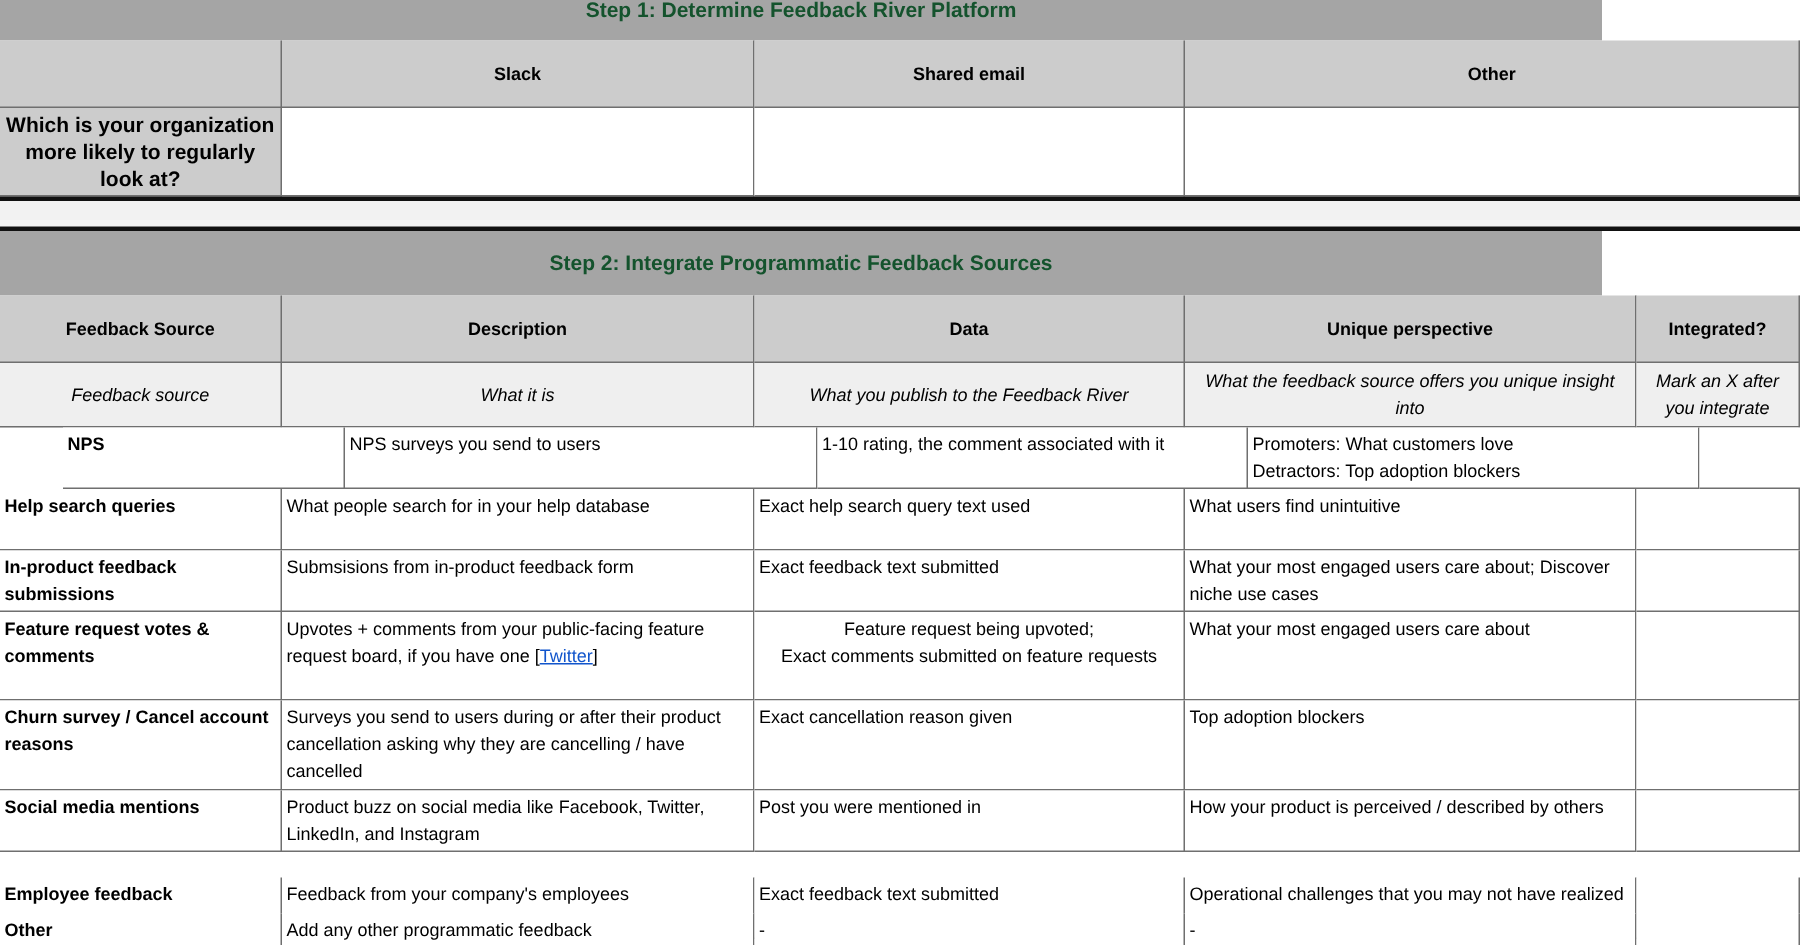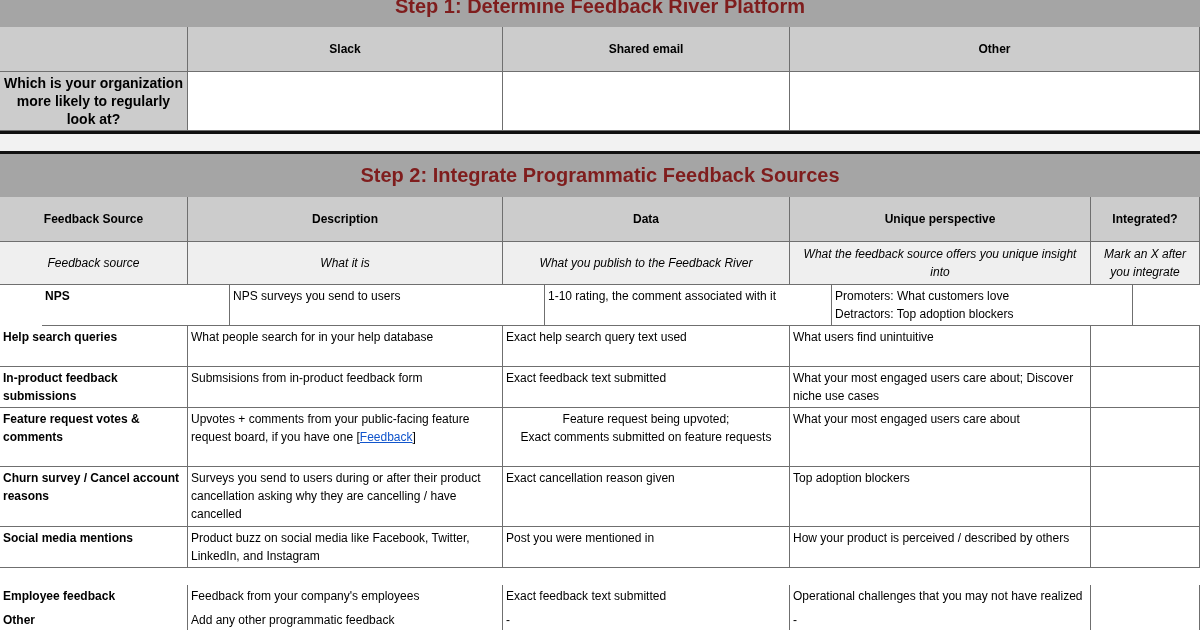--- a/index.html
+++ b/index.html
@@ -1,20 +1,20 @@
 <!DOCTYPE html>
 <html><head>
 <meta charset="utf-8">
 <style>
   html, body { margin: 0; padding: 0; }
   body { width: 1200px; height: 630px; overflow: hidden; background: #ffffff;
          font-family: "Liberation Sans", sans-serif; color: #000; }
   .sheet { position: relative; width: 1200px; height: 630px; }
-  .band { position: absolute; left: 0; width: 1200px; background: #a5a5a5; color: #7f1d1d;
-          font-weight: bold; font-size: 20px; text-align: center; }
+  .band { position: absolute; left: 0; width: 1068px; background: #a5a5a5; color: #14532d;
+          font-weight: bold; font-size: 14px; text-align: center; }
   .row { position: absolute; left: 0; width: 1200px; display: flex; }
   .cell { box-sizing: border-box; border-right: 1px solid #6f6f6f; border-bottom: 1px solid #6f6f6f;
           font-size: 12px; line-height: 18px; padding: 2px 3px; overflow: hidden; }
   .hdr .cell { background: #cccccc; font-weight: bold; text-align: center; display: flex;
                align-items: center; justify-content: center; }
   .sub .cell { background: #efefef; font-style: italic; text-align: center; display: flex;
                align-items: center; justify-content: center; }
   .data .cell { background: #fff; }
   .data .cell.src { font-weight: bold; }
   .c0 { width: 188px; } .c1 { width: 315px; } .c2 { width: 287px; } .c3 { width: 301px; } .c4 { width: 109px; }
@@ -94,21 +94,21 @@
     <div class="cell c1">Submsisions from in-product feedback form</div>
     <div class="cell c2">Exact feedback text submitted</div>
     <div class="cell c3">What your most engaged users care about; Discover niche use cases</div>
     <div class="cell c4"></div>
   </div>
 
   <div class="row data" style="top:408px;height:59px;">
     <div class="cell c0 src">Feature request votes &amp; comments</div>
     <div class="cell c1">
       <span>Upvotes + comments from your public-facing feature request board, if you have one</span>
-      [<a class="link">Feedback</a>]
+      [<a class="link">Twitter</a>]
     </div>
     <div class="cell c2" style="white-space:pre-line;text-align:center;">Feature request being upvoted;
 Exact comments submitted on feature requests</div>
     <div class="cell c3">What your most engaged users care about</div>
     <div class="cell c4"></div>
   </div>
 
   <div class="row data" style="top:467px;height:60px;">
     <div class="cell c0 src">Churn survey / Cancel account reasons</div>
     <div class="cell c1">Surveys you send to users during or after their product cancellation asking why they are cancelling / have cancelled</div>

